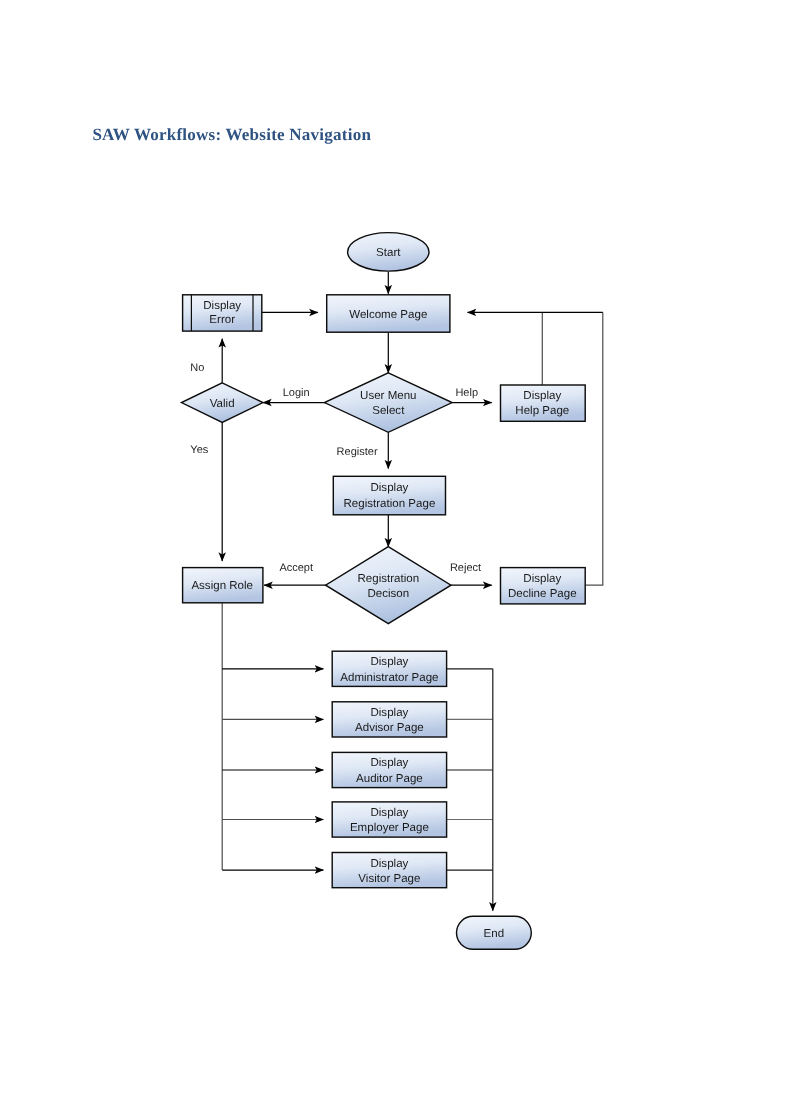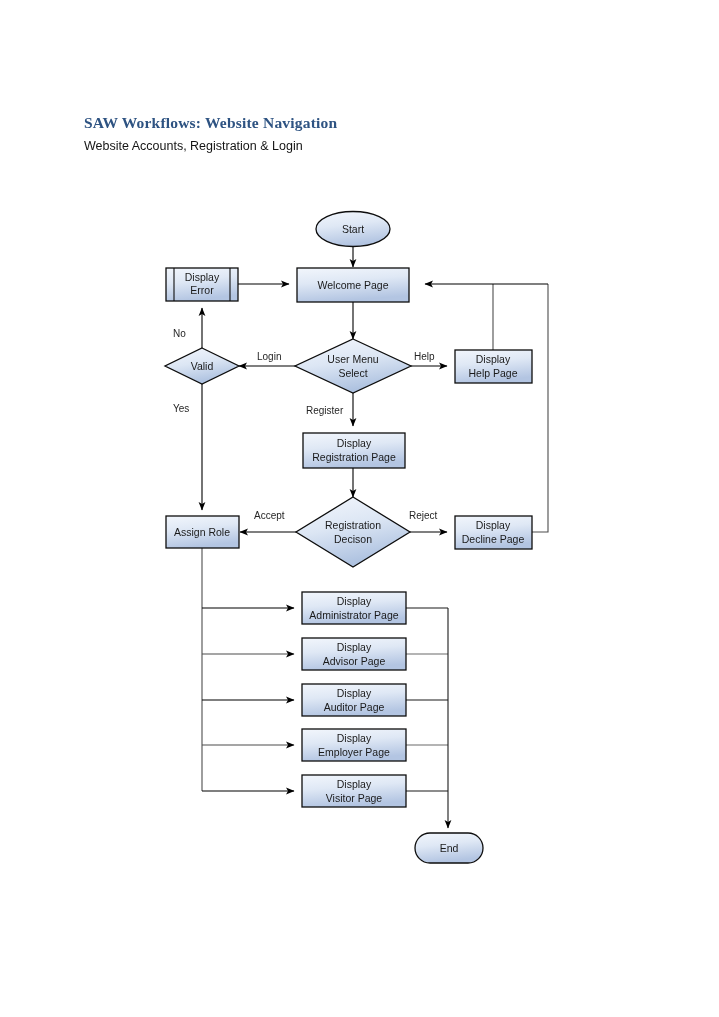--- a/index.html
+++ b/index.html
@@ -61,21 +61,20 @@
     font-size: 10px;
     fill: #262626;
   }
 </style>
 </head>
 <body>
 
 <div id="page">
 
   <div class="title">SAW Workflows: Website Navigation</div>
-  <div class="subtitle">Website Accounts, Registration &amp; Login</div>
 
   <svg id="diagram" viewBox="0 0 719 1017">
     <defs>
       <linearGradient id="nodeGrad" x1="0" y1="0" x2="0.25" y2="1">
         <stop offset="0%" stop-color="#f2f6fc"></stop>
         <stop offset="45%" stop-color="#dfe8f5"></stop>
         <stop offset="100%" stop-color="#b3c5e2"></stop>
       </linearGradient>
       <linearGradient id="nodeGradDiag" x1="0" y1="0" x2="0.35" y2="1">
         <stop offset="0%" stop-color="#f4f7fd"></stop>

